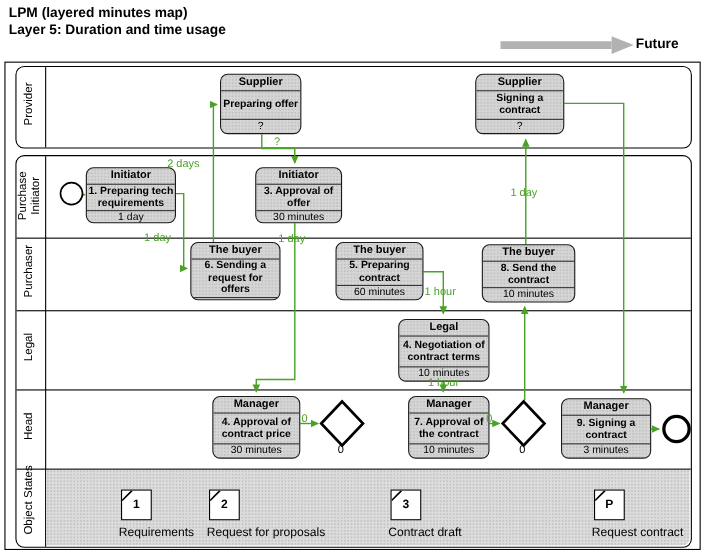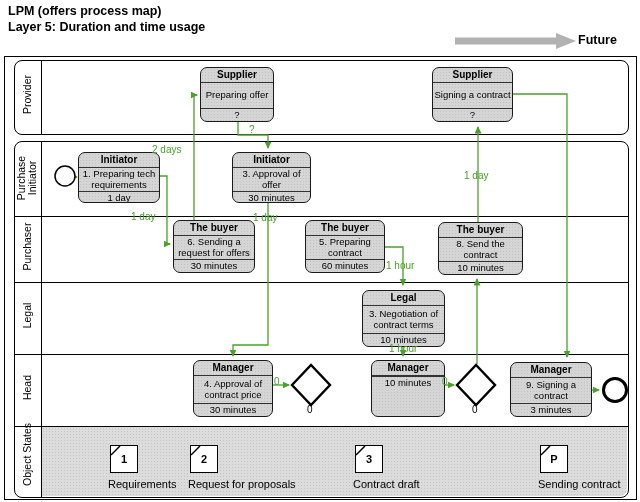--- a/index.html
+++ b/index.html
@@ -17,38 +17,38 @@
               transform:rotate(-90deg);}
   .obj-lane{position:absolute;left:27px;top:285px;width:585px;height:69px;
             background:#dcdcdc;
             background-image:radial-gradient(#c3c3c3 0.7px, transparent 0.7px);
             background-size:3px 3px;border-bottom-right-radius:7px;}
   .task{position:absolute;border:1.2px solid #1a1a1a;border-radius:7px;background:#d5d5d5;
         background-image:radial-gradient(#c2c2c2 0.6px, transparent 0.6px);background-size:3px 3px;
         display:flex;flex-direction:column;text-align:center;overflow:hidden;box-sizing:border-box;}
   .task .role{font-weight:bold;font-size:10px;line-height:14px;border-bottom:1px solid #333;}
   .task .name{flex:1;font-size:9.5px;line-height:10.5px;display:flex;align-items:center;
-              justify-content:center;padding:1px 1px;}
+              justify-content:center;padding:1px 1px;font-weight:bold;}
   .task .dur{font-size:9.5px;line-height:12px;border-top:1px solid #333;}
   .green-label{position:absolute;color:#4aa327;font-size:10px;white-space:nowrap;}
   .black-label{position:absolute;color:#000;font-size:10px;white-space:nowrap;}
   .doc-icon{position:absolute;width:28px;height:28px;background:#fff;border:1.5px solid #000;
             box-sizing:border-box;display:flex;align-items:center;justify-content:center;}
   .doc-icon svg{position:absolute;left:0;top:0;}
   .doc-num{font-weight:bold;font-size:11px;position:relative;}
   .obj-label{position:absolute;font-weight:normal;font-size:11px;white-space:nowrap;}
   svg.overlay{position:absolute;left:0;top:0;pointer-events:none;}
 </style>
 </head>
 <body>
 
 <div class="stage">
 
   <div class="title">
-    <div>LPM (offers process map)</div>
+    <div>LPM (layered minutes map)</div>
     <div>Layer 5: Duration and time usage</div>
   </div>
 
   <svg class="overlay" width="640" height="56">
     <line x1="455" y1="41" x2="556" y2="41" stroke="#b2b2b2" stroke-width="7"></line>
     <polygon points="556,33 576,41 556,49" fill="#b2b2b2"></polygon>
   </svg>
   <div class="future-label">Future</div>
 
   <div class="outer"></div>
@@ -131,30 +131,31 @@
     <div class="name">5. Preparing contract</div>
     <div class="dur">60 minutes</div>
   </div>
   <div class="task" style="left:438px;top:222px;width:85px;height:53px;">
     <div class="role">The buyer</div>
     <div class="name">8. Send the contract</div>
     <div class="dur">10 minutes</div>
   </div>
   <div class="task" style="left:362px;top:290px;width:83px;height:57px;">
     <div class="role">Legal</div>
-    <div class="name">3. Negotiation of contract terms</div>
+    <div class="name">4. Negotiation of contract terms</div>
     <div class="dur">10 minutes</div>
   </div>
   <div class="task" style="left:193px;top:360px;width:80px;height:57px;">
     <div class="role">Manager</div>
     <div class="name">4. Approval of contract price</div>
     <div class="dur">30 minutes</div>
   </div>
   <div class="task" style="left:371px;top:360px;width:74px;height:57px;">
     <div class="role">Manager</div>
+    <div class="name">7. Approval of the contract</div>
     <div class="dur">10 minutes</div>
   </div>
   <div class="task" style="left:510px;top:362px;width:82px;height:55px;">
     <div class="role">Manager</div>
     <div class="name">9. Signing a contract</div>
     <div class="dur">3 minutes</div>
   </div>
 
   <span class="green-label" style="left:152px;top:144px;">2 days</span>
   <span class="green-label" style="left:249px;top:124px;">?</span>
@@ -192,15 +193,15 @@
     <span class="doc-num">3</span>
   </div>
   <div class="obj-label" style="left:353px;top:478px;">Contract draft</div>
 
   <div class="doc-icon" style="left:540px;top:445px;">
     <svg width="28" height="28" viewBox="0 0 28 28">
       <line x1="0" y1="9" x2="9" y2="0" stroke="#000" stroke-width="1.5"></line>
     </svg>
     <span class="doc-num">P</span>
   </div>
-  <div class="obj-label" style="left:538px;top:478px;">Sending contract</div>
+  <div class="obj-label" style="left:538px;top:478px;">Request contract</div>
 
 </div>
 
 </body></html>

